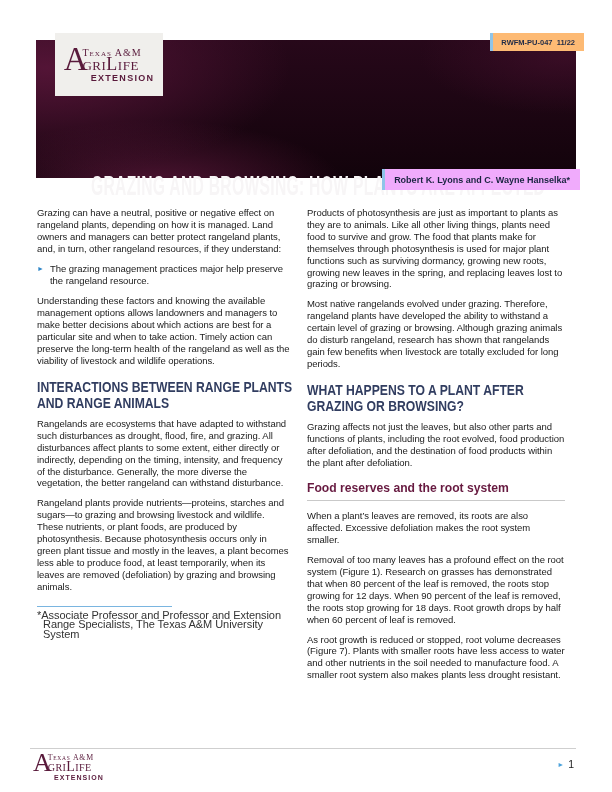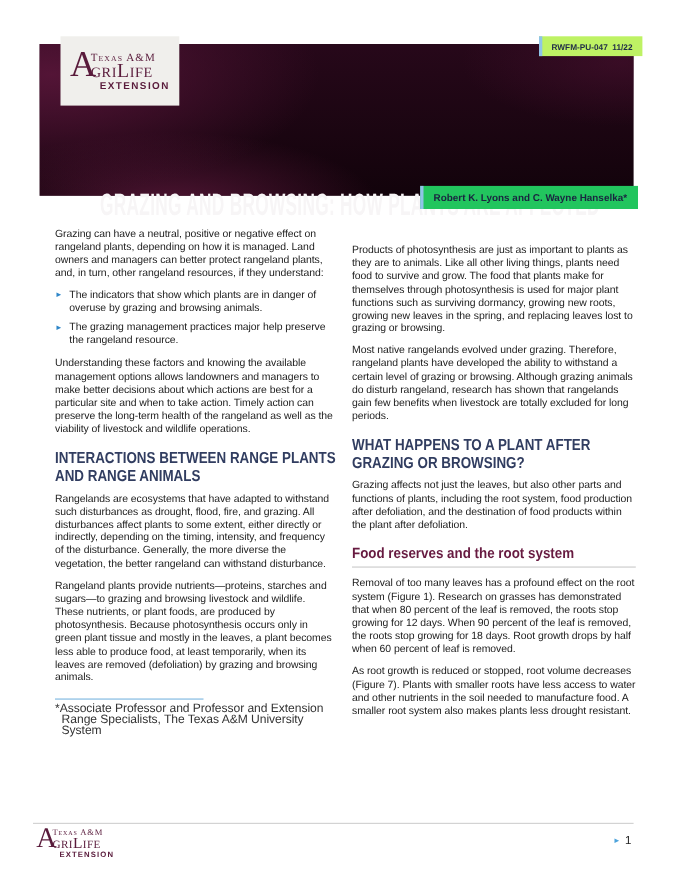--- a/index.html
+++ b/index.html
@@ -28,29 +28,29 @@
   .logo-top{font-family:"Liberation Serif",serif;font-variant:small-caps;font-size:10px;
     line-height:9px;letter-spacing:1px;}
   .logo-mid{font-family:"Liberation Serif",serif;font-variant:small-caps;font-size:18px;
     line-height:15px;letter-spacing:0.5px;}
   .logo-ext{font-family:"Liberation Sans",sans-serif;font-weight:bold;font-size:9px;
     letter-spacing:1.3px;margin:1px 0 0 27px;}
 
   .footer-logo{position:absolute;left:33px;top:753px;transform:scale(0.78);transform-origin:0 0;}
 
   
-  .doc-badge{position:absolute;right:28px;top:33px;background:#bef264;border-left:3px solid #8fc4e8;
+  .doc-badge{position:absolute;right:28px;top:33px;background:#fdba74;border-left:3px solid #8fc4e8;
     color:#1e2a47;font-size:7.5px;font-weight:bold;padding:5px 9px 4px 8px;white-space:pre;}
-  .author-badge{position:absolute;right:32px;top:169px;background:#22c55e;border-left:3px solid #8fc4e8;
+  .author-badge{position:absolute;right:32px;top:169px;background:#f0abfc;border-left:3px solid #8fc4e8;
     color:#1a2440;font-size:9px;font-weight:bold;padding:6px 10px 5px 9px;white-space:pre;}
 
   
-  .content{position:absolute;left:50px;top:207px;width:532px;display:flex;gap:15px;}
+  .content{position:absolute;left:37px;top:207px;width:532px;display:flex;gap:15px;}
   .col-left{width:255px;}
-  .col-right{width:258px;margin-top:15px;}
+  .col-right{width:258px;}
   .content p{font-size:9.5px;line-height:11.9px;margin:0 0 8px 0;letter-spacing:-0.05px;}
 
   .bullets{list-style:none;margin:1px 0 9px 0;padding:0;}
   .bullets li{position:relative;padding-left:13px;margin-bottom:6px;
     font-size:9.5px;line-height:11.9px;letter-spacing:-0.05px;}
   .tri{position:absolute;left:0;top:1.5px;color:#2e86c8;font-size:7px;line-height:9px;}
 
   .h-navy{color:#313d60;font-size:14.5px;font-weight:bold;line-height:16.5px;
     margin:12px 0 6px 0;width:120%;transform:scaleX(0.84);transform-origin:0 0;}
   .h-maroon{color:#671a40;font-size:13.5px;font-weight:bold;line-height:15px;
@@ -96,24 +96,20 @@
   <div class="author-badge">Robert K. Lyons and C. Wayne Hanselka*</div>
 
   <div class="content">
 
     <div class="col-left">
       <p>Grazing can have a neutral, positive or negative effect on rangeland plants, depending on how it is managed. Land owners and managers can better protect rangeland plants, and, in turn, other rangeland resources, if they understand:</p>
 
       <ul class="bullets">
         <li>
           <span class="tri">►</span>
-          <span>The indicators that show which plants are in danger of overuse by grazing and browsing animals.</span>
-        </li>
-        <li>
-          <span class="tri">►</span>
           <span>The grazing management practices major help preserve the rangeland resource.</span>
         </li>
       </ul>
 
       <p>Understanding these factors and knowing the available management options allows landowners and managers to make better decisions about which actions are best for a particular site and when to take action. Timely action can preserve the long-term health of the rangeland as well as the viability of livestock and wildlife operations.</p>
 
       <div class="h-navy">INTERACTIONS BETWEEN RANGE PLANTS AND RANGE ANIMALS</div>
 
       <p>Rangelands are ecosystems that have adapted to withstand such disturbances as drought, flood, fire, and grazing. All disturbances affect plants to some extent, either directly or indirectly, depending on the timing, intensity, and frequency of the disturbance. Generally, the more diverse the vegetation, the better rangeland can withstand disturbance.</p>
       <p>Rangeland plants provide nutrients—proteins, starches and sugars—to grazing and browsing livestock and wildlife. These nutrients, or plant foods, are produced by photosynthesis. Because photosynthesis occurs only in green plant tissue and mostly in the leaves, a plant becomes less able to produce food, at least temporarily, when its leaves are removed (defoliation) by grazing and browsing animals.</p>
@@ -121,25 +117,26 @@
       <hr class="footnote-rule">
       <div class="footnote">*Associate Professor and Professor and Extension Range Specialists, The Texas A&amp;M University System</div>
     </div>
 
     <div class="col-right">
       <p>Products of photosynthesis are just as important to plants as they are to animals. Like all other living things, plants need food to survive and grow. The food that plants make for themselves through photosynthesis is used for major plant functions such as surviving dormancy, growing new roots, growing new leaves in the spring, and replacing leaves lost to grazing or browsing.</p>
       <p>Most native rangelands evolved under grazing. Therefore, rangeland plants have developed the ability to withstand a certain level of grazing or browsing. Although grazing animals do disturb rangeland, research has shown that rangelands gain few benefits when livestock are totally excluded for long periods.</p>
 
       <div class="h-navy">WHAT HAPPENS TO A PLANT AFTER GRAZING OR BROWSING?</div>
 
-      <p>Grazing affects not just the leaves, but also other parts and functions of plants, including the root system, food production after defoliation, and the destination of food products within the plant after defoliation.</p>
+      <p>Grazing affects not just the leaves, but also other parts and functions of plants, including the root evolved, food production after defoliation, and the destination of food products within the plant after defoliation.</p>
 
       <div class="h-maroon">Food reserves and the root system</div>
       <hr class="subhead-rule">
 
+      <p>When a plant’s leaves are removed, its roots are also affected. Excessive defoliation makes the root system smaller.</p>
       <p>Removal of too many leaves has a profound effect on the root system (Figure 1). Research on grasses has demonstrated that when 80 percent of the leaf is removed, the roots stop growing for 12 days. When 90 percent of the leaf is removed, the roots stop growing for 18 days. Root growth drops by half when 60 percent of leaf is removed.</p>
       <p>As root growth is reduced or stopped, root volume decreases (Figure 7). Plants with smaller roots have less access to water and other nutrients in the soil needed to manufacture food. A smaller root system also makes plants less drought resistant.</p>
     </div>
 
   </div>
 
   <hr class="footer-rule">
 
   <div class="footer-logo">
     <div class="logo">

